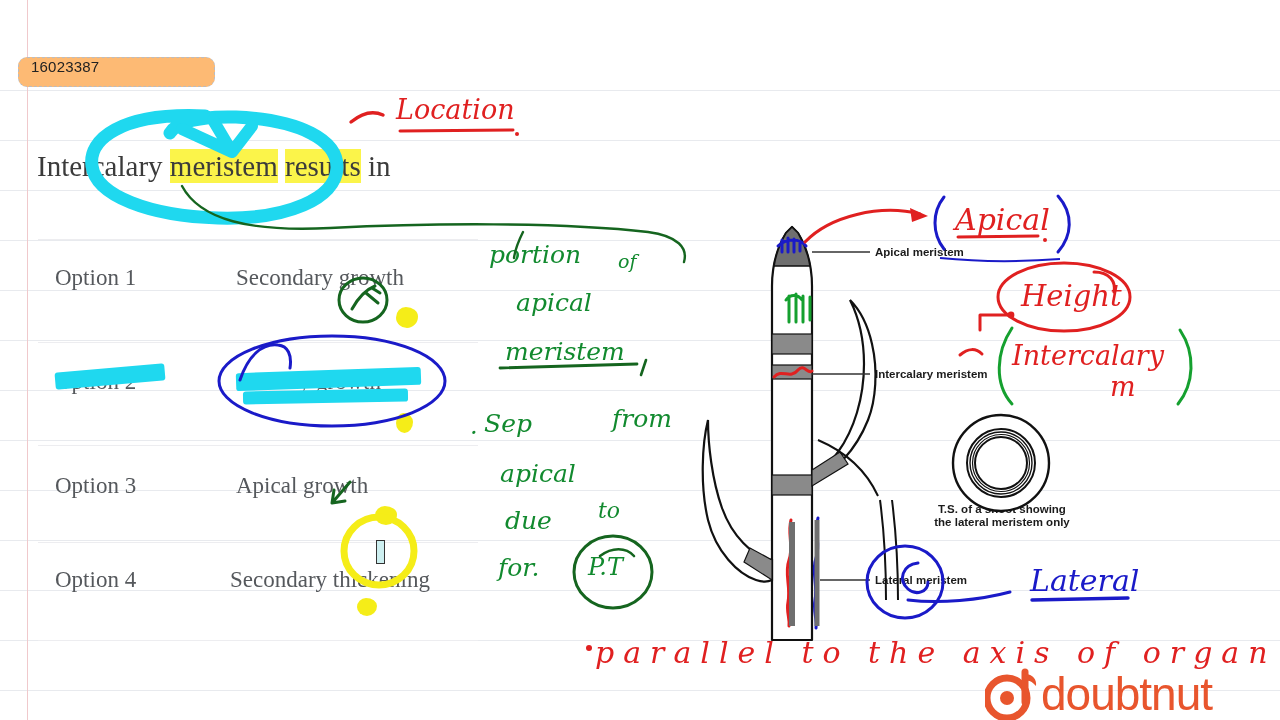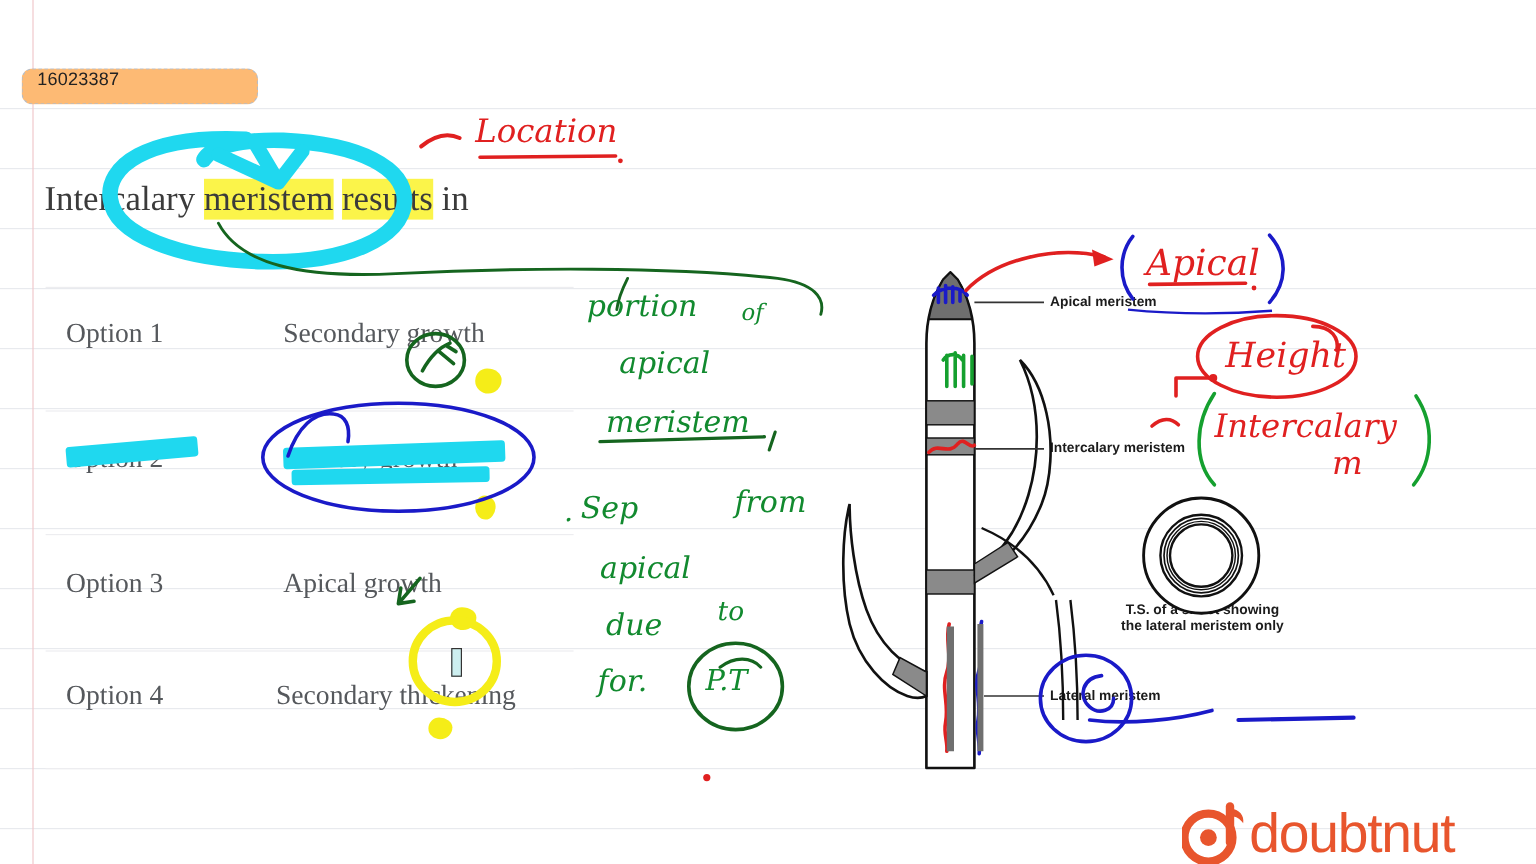--- a/index.html
+++ b/index.html
@@ -118,21 +118,23 @@
   <div class="hw hw-green" style="left:500px;top:459px;font-size:25px;">apical</div>
   <div class="hw hw-green" style="left:505px;top:506px;font-size:25px;">due</div>
   <div class="hw hw-green" style="left:598px;top:498px;font-size:22px;">to</div>
   <div class="hw hw-green" style="left:498px;top:553px;font-size:25px;">for.</div>
   <div class="hw hw-green" style="left:588px;top:553px;font-size:24px;">P.T</div>
 
   <div class="hw hw-red" style="left:955px;top:202px;font-size:30px;">Apical</div>
   <div class="hw hw-red" style="left:1021px;top:279px;font-size:29px;">Height</div>
   <div class="hw hw-red" style="left:1012px;top:340px;font-size:27px;">Intercalary</div>
   <div class="hw hw-red" style="left:1110px;top:371px;font-size:27px;">m</div>
-
+  <div class="hw hw-blue" style="left:1030px;top:563px;font-size:30px;">Lateral</div>
+
+  <div class="hw hw-red" style="left:595px;top:635px;font-size:30px;letter-spacing:9px;">parallel to the axis of organ</div>
 
   <div class="dlabel" style="left:875px;top:246px;">Apical meristem</div>
   <div class="dlabel" style="left:875px;top:368px;">Intercalary meristem</div>
   <div class="dlabel" style="left:875px;top:574px;">Lateral meristem</div>
 
   <div class="tscap" style="left:912px;top:503px;width:180px;">
     <div>T.S. of a shoot showing</div>
     <div>the lateral meristem only</div>
   </div>
 

